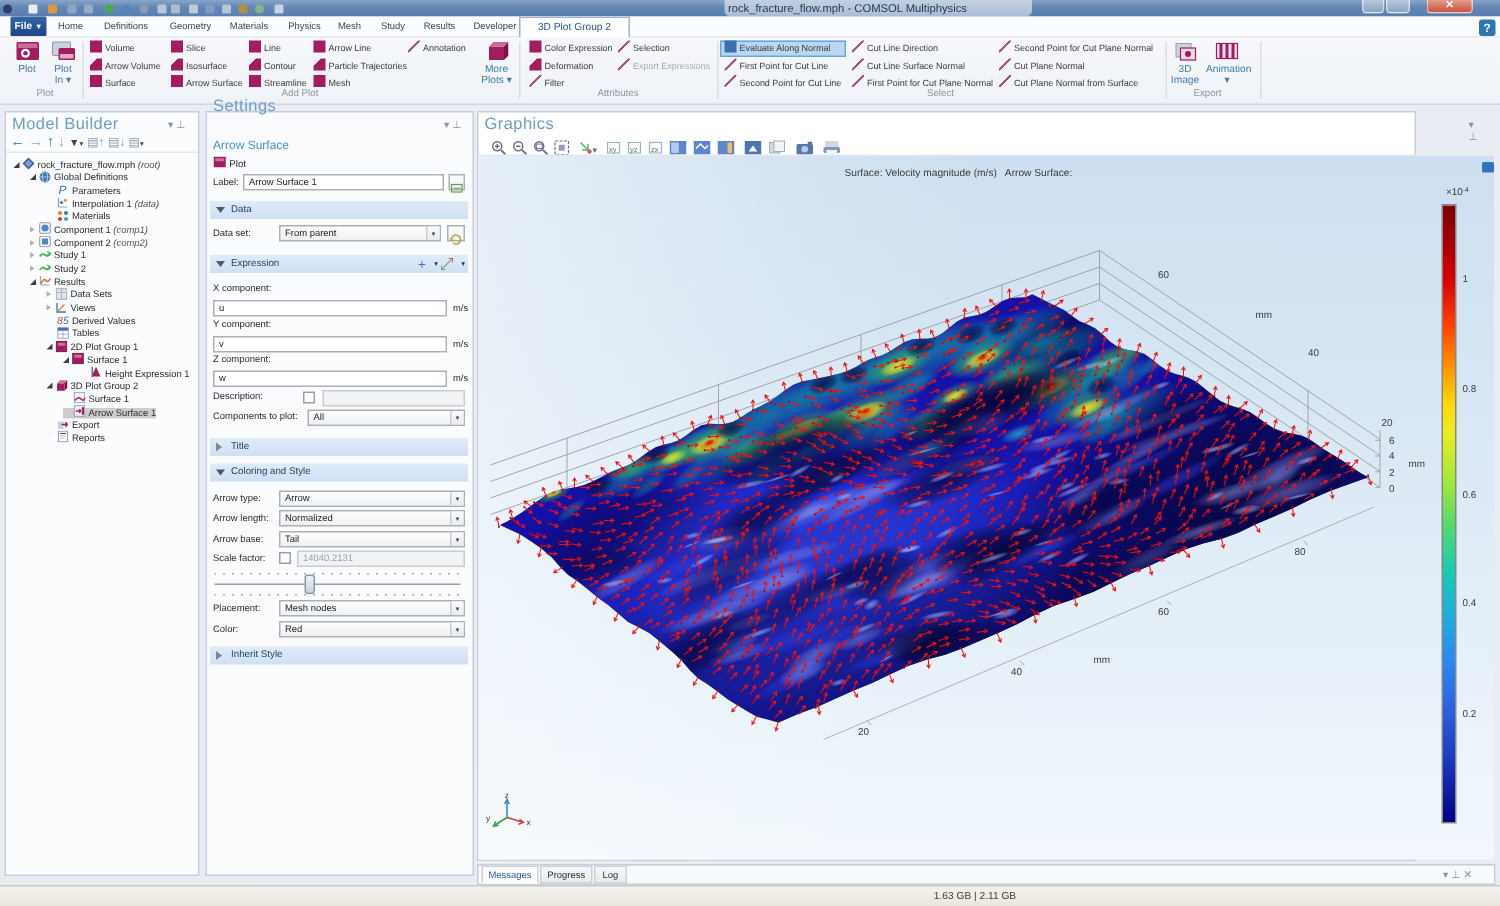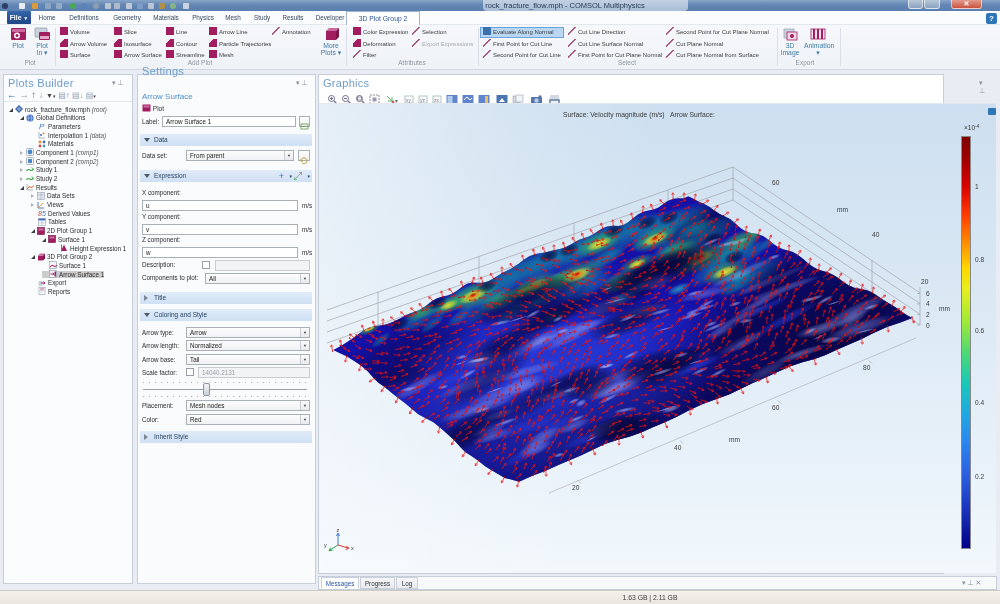--- a/index.html
+++ b/index.html
@@ -152,21 +152,21 @@
       <circle cx="9" cy="9" r="2" fill="#a21c60"></circle>
     </svg><br>3D<br>Image</div>
 <div class="bigbtn" style="left:804px;width:28px"><svg width="16" height="14">
       <rect x="1" y="2" width="14" height="10" fill="#f6e3ee" stroke="#a21c60" stroke-width="0.8"></rect>
       <rect x="3" y="2" width="2" height="10" fill="#a21c60"></rect>
       <rect x="7" y="2" width="2" height="10" fill="#a21c60"></rect>
       <rect x="11" y="2" width="2" height="10" fill="#a21c60"></rect>
     </svg><br>Animation<br>▾</div>
 <div class="glabel" style="left:765px">Export</div>
 <div class="panel" id="mbp" style="left:3px;top:74px;width:130px;height:510px;background:#fbfcfe"></div>
-<div class="phead" style="left:8px;top:77px">Plots Builder</div>
+<div class="phead" style="left:8px;top:77px">Model Builder</div>
 <div class="prt" style="left:112px;top:79px">▾ ⊥</div>
 <div class="ptool" style="left:7px;top:89px;font-size:9.5px"><b style="color:#2e6db4">←</b> <b style="color:#9aa4b2">→</b> <b style="color:#2e6db4">↑</b> <b style="color:#9aa4b2">↓</b> <span style="font-size:7px;color:#444">▼</span><span style="font-size:5px;color:#444">▾</span> <span style="color:#8a99ac;font-size:8px">▤↑ ▤↓ ▤</span><span style="font-size:5px;color:#444">▾</span></div>
 <div class="abs" style="left:4px;top:101px;width:128px;height:1px;background:#e3e8ef"></div>
 <div id="mbtree">
 <div class="trow" style="padding-left:5px"><span class=""><span class="exp"></span><i><svg width="8" height="8">
             <polygon points="4,0 8,4 4,8 0,4" fill="#3a5fa0"></polygon>
             <polygon points="4,1.5 6.5,4 4,6.5 1.5,4" fill="#7e9fd0"></polygon>
           </svg></i>rock_fracture_flow.mph <span class="it">(root)</span></span></div>
 <div class="trow" style="padding-left:16px"><span class=""><span class="exp"></span><i><svg width="8" height="8">
             <circle cx="4" cy="4" r="3.6" fill="#4472c4"></circle>

